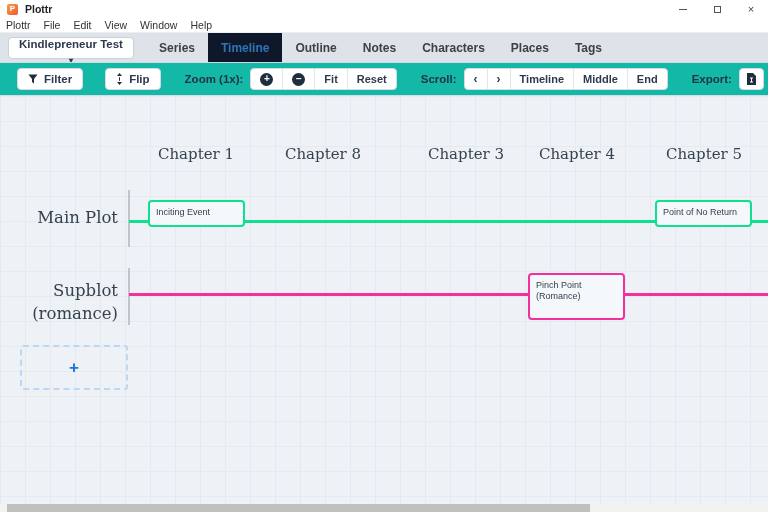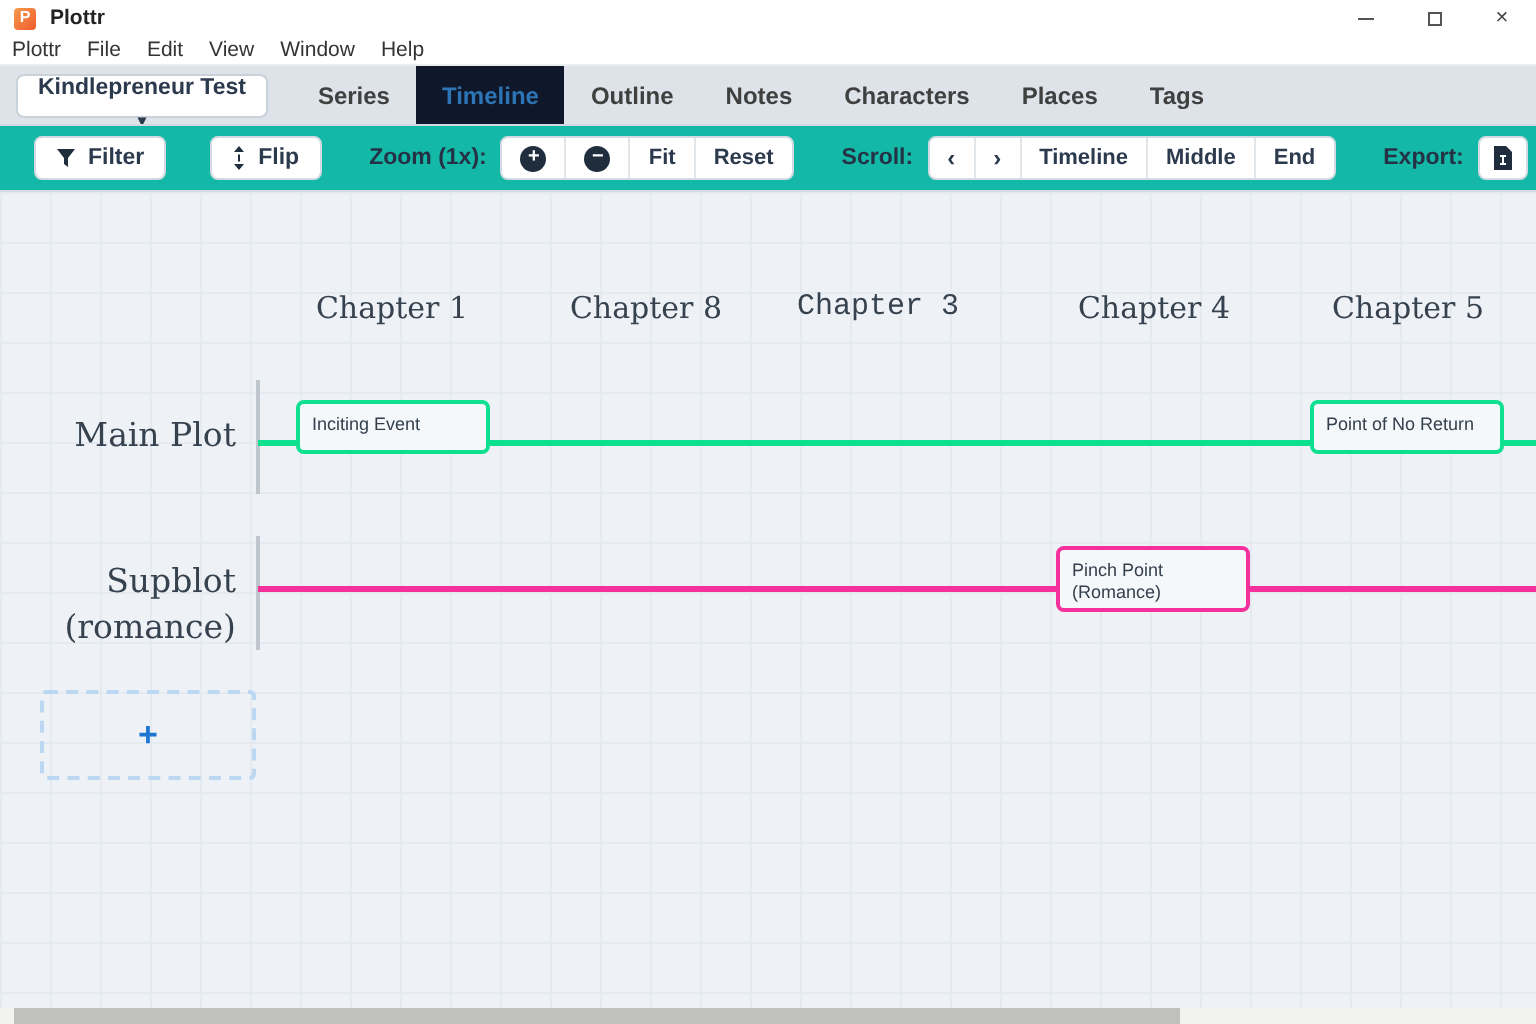--- a/index.html
+++ b/index.html
@@ -57,21 +57,21 @@
   .sp17 { width:17px; } .sp22 { width:22px; } .sp24 { width:24px; }
   .funnel-icon svg, .flip-icon svg, .export-icon svg { display:block; }
 
   
   .content { position:relative; flex:1 1 auto; background-color:#eef2f6;
     background-image:linear-gradient(#e4eaf0 1px, transparent 1px),
                      linear-gradient(90deg,#e4eaf0 1px, transparent 1px);
     background-size:25px 25px; }
   .chapter { position:absolute; top:49px; width:130px; text-align:center;
     font-family:"DejaVu Serif", serif; font-size:15px; color:#36424f; cursor:pointer; }
-  .ch1{left:131px;} .ch2{left:258px;} .ch3{left:374px;font-family:Liberation Mono, monospace;} .ch4{left:512px;} .ch5{left:639px;}
+  .ch1{left:131px;} .ch2{left:258px;} .ch3{left:401px;} .ch4{left:512px;} .ch5{left:639px;}
 
   .row-label { position:absolute; right:650px; width:110px; text-align:right;
     font-family:"DejaVu Serif", serif; font-size:16.5px; color:#36424f; line-height:23px;
     cursor:pointer; }
   .row-label.l1 { top:110px; }
   .row-label.l2 { top:183px; }
   .v-divider { position:absolute; left:128px; width:2px; background:#bfc5cd; }
   .v1 { top:94px; height:57px; }
   .v2 { top:172px; height:57px; }
 
@@ -80,21 +80,21 @@
   .line-pink  { top:197px; background:var(--pink); }
 
   .card { position:absolute; width:97px; height:27px; background:#f5f8fa;
     border:2px solid; border-radius:4px; padding:5px 6px; font-size:9px; color:#333f4d;
     line-height:11px; cursor:pointer; overflow:hidden; }
   .card.green { border-color:var(--green); }
   .card.pink  { border-color:var(--pink); }
   .card1 { left:148px; top:104px; }
   .card2 { left:655px; top:104px; }
   .card3 { left:275px; top:177px; }
-  .card4 { left:528px; top:177px; height:33px; }
+  .card4 { left:528px; top:177px; height:47px; }
 
   .add-cell { position:absolute; left:20px; top:249px; width:108px; height:45px;
     border:2px dashed #bcd7f2; border-radius:3px; display:flex; align-items:center;
     justify-content:center; cursor:pointer; }
   .add-plus { color:#1d76d2; font-size:17px; font-weight:bold; line-height:1; }
 
   
   .hscroll { height:8px; background:#f2f2f1; position:relative; flex:0 0 auto; }
   .hscroll-thumb { position:absolute; left:7px; top:0; width:583px; height:8px;
     background:#c0c0bf; cursor:pointer; }

